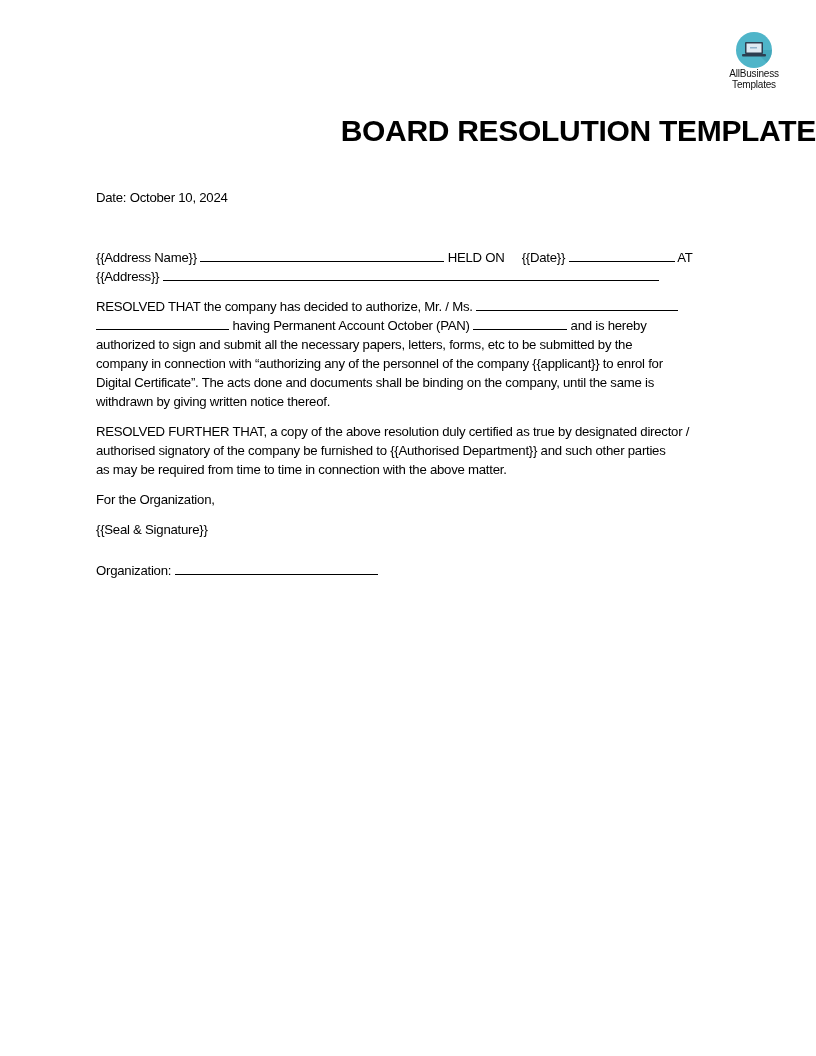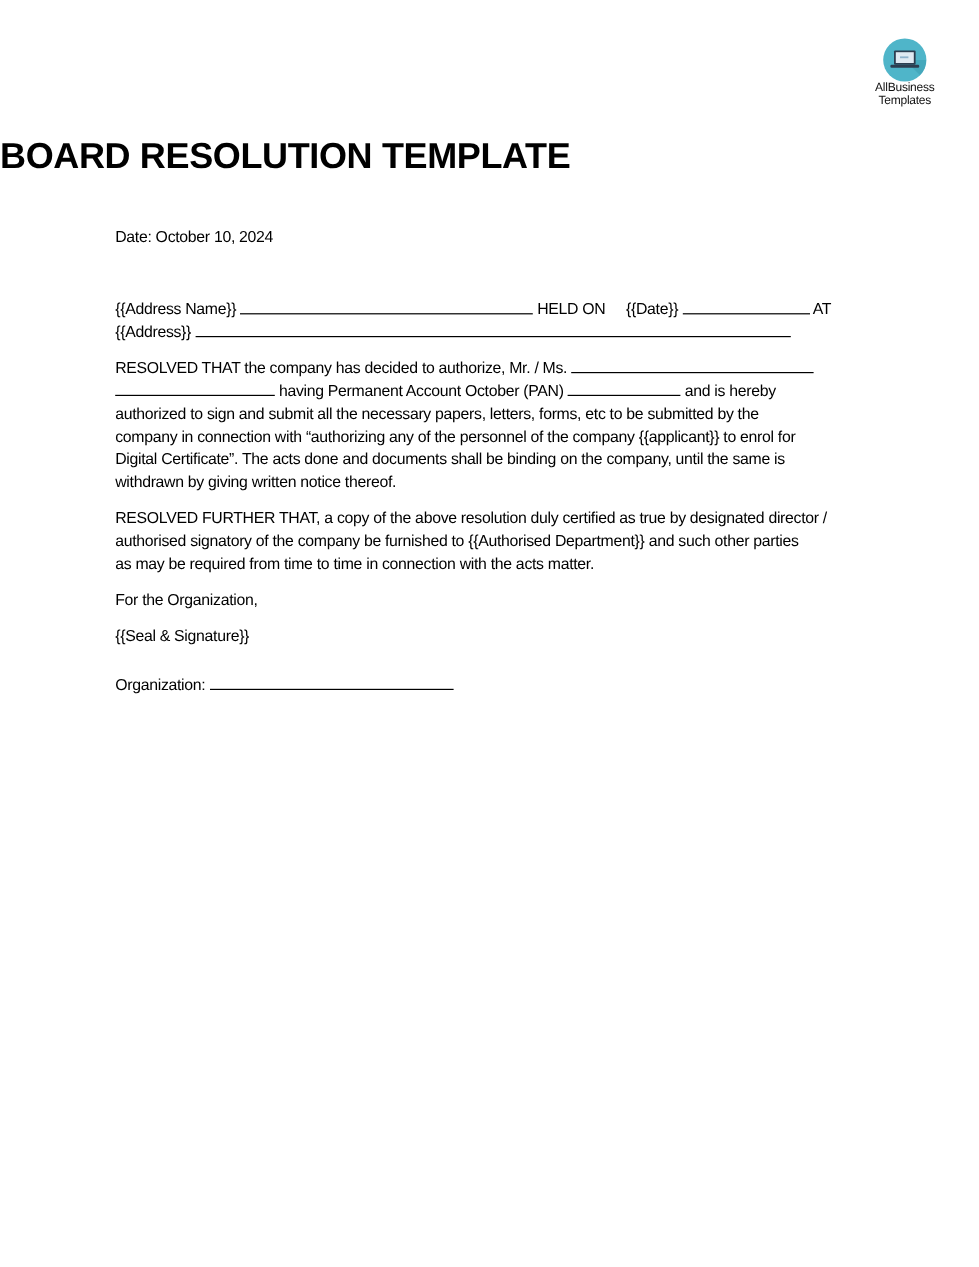--- a/index.html
+++ b/index.html
@@ -3,21 +3,21 @@
   <meta charset="utf-8">
   <style>
     html, body { margin: 0; padding: 0; background: #ffffff; }
     body { width: 816px; height: 1056px; position: relative; overflow: hidden;
            font-family: "Liberation Sans", "DejaVu Sans", sans-serif; color: #000; }
     .logo { position: absolute; left: 722px; top: 32px; width: 64px; text-align: center; }
     .logo-circle { width: 36px; height: 36px; border-radius: 50%; background: #4fb5c9;
                    margin: 0 auto; position: relative; overflow: hidden; }
     .logo-circle svg { position: absolute; left: 0; top: 0; }
     .logo-text { font-size: 10px; line-height: 10px; margin-top: 1px; letter-spacing: -0.2px; color: #111; }
-    .title { position: absolute; left: 0; width: 816px; top: 114px; text-align: left;
+    .title { position: absolute; left: 0; width: 816px; top: 114px; text-align: right;
              font-size: 30px; font-weight: bold; letter-spacing: -0.3px; }
     .content { position: absolute; left: 96px; top: 188px; width: 620px; font-size: 13.2px; }
     .line { line-height: 19px; white-space: nowrap; letter-spacing: -0.25px; }
     .date { margin-bottom: 41px; }
     .gap { height: 11px; }
     .blank { display: inline-block; border-bottom: 1px solid #000; height: 13px; vertical-align: baseline; }
   </style>
 </head>
 <body>
 
@@ -72,21 +72,21 @@
     <div class="line">company in connection with “authorizing any of the personnel of the company {{applicant}} to enrol for</div>
     <div class="line">Digital Certificate”. The acts done and documents shall be binding on the company, until the same is</div>
     <div class="line">withdrawn by giving written notice thereof.</div>
   </div>
 
   <div class="gap"></div>
 
   <div>
     <div class="line">RESOLVED FURTHER THAT, a copy of the above resolution duly certified as true by designated director /</div>
     <div class="line">authorised signatory of the company be furnished to {{Authorised Department}} and such other parties</div>
-    <div class="line">as may be required from time to time in connection with the acts matter.</div>
+    <div class="line">as may be required from time to time in connection with the above matter.</div>
   </div>
 
   <div class="gap"></div>
   <div class="line">For the Organization,</div>
   <div class="gap"></div>
   <div class="line">{{Seal &amp; Signature}}</div>
   <div class="gap"></div>
   <div class="gap"></div>
   <div class="line">
     <span>Organization:</span>

